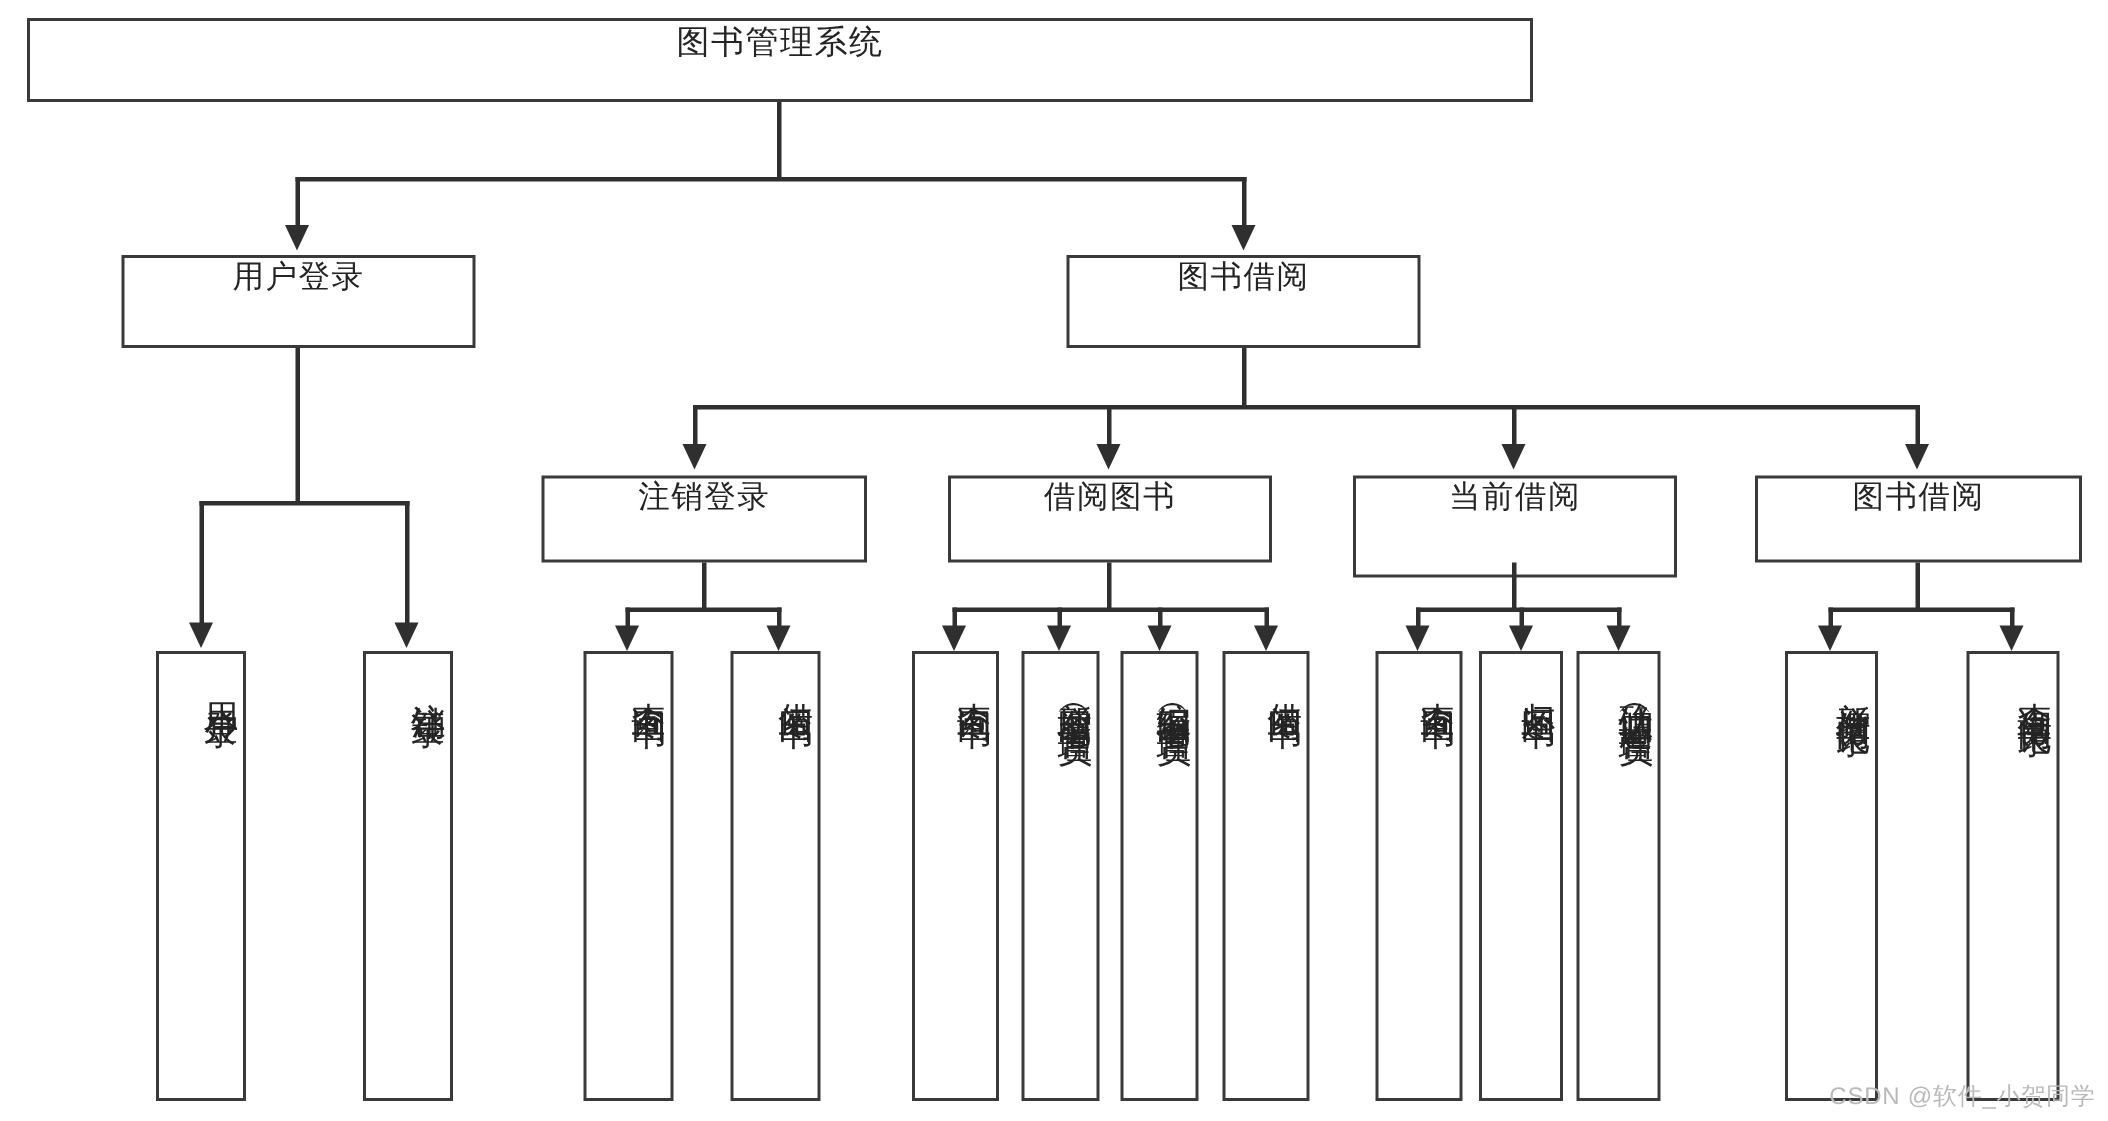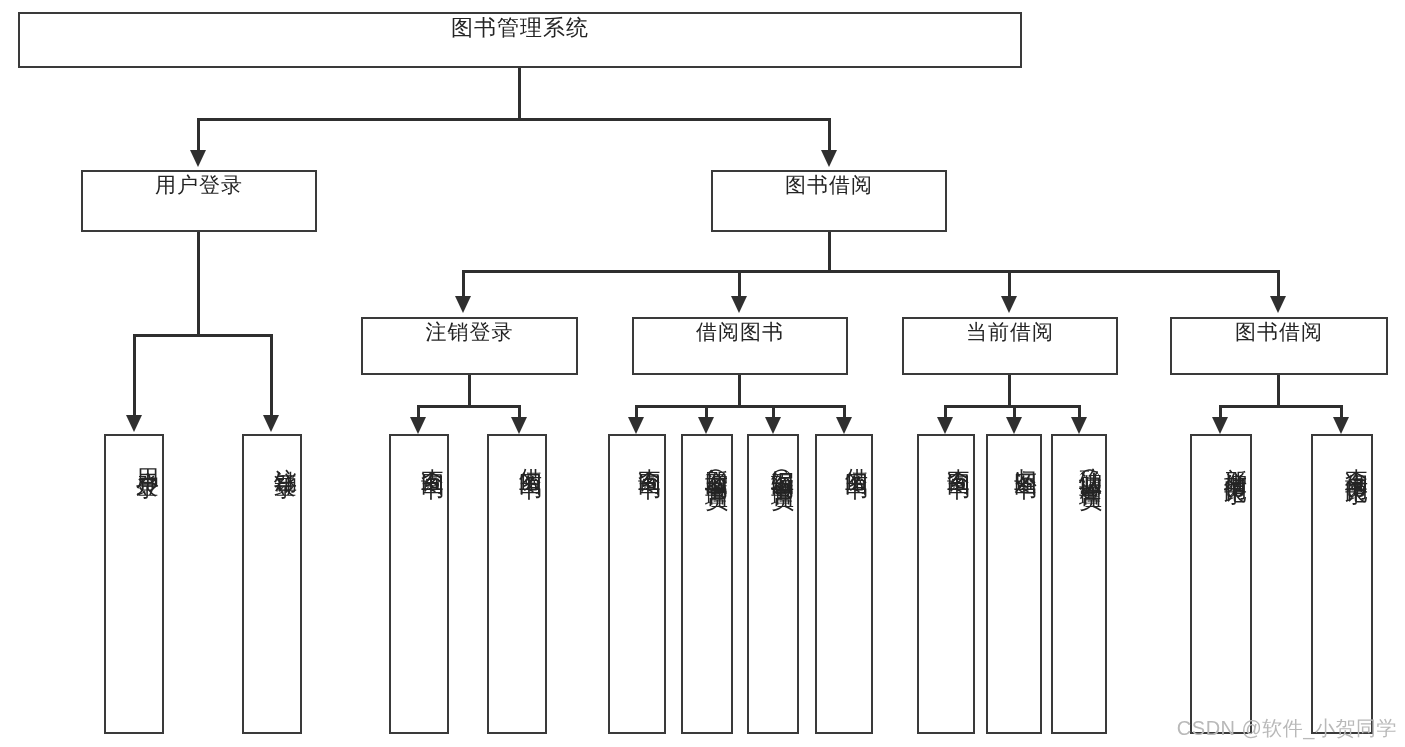--- a/index.html
+++ b/index.html
@@ -64,21 +64,21 @@
     border-left:8px solid transparent;
     border-right:8px solid transparent;
     border-top:17px solid #2f2f2f;
   }
 
   
   #watermark{
     position:absolute;
     right:8px;
     bottom:5px;
-    font-size:20px;
+    font-size:16px;
     color:#b9b9b9;
     letter-spacing:0.5px;
     white-space:nowrap;
     pointer-events:none;
   }
 </style>
 </head>
 <body>
 
 <div id="diagram-root">
@@ -128,21 +128,21 @@
   <div class="arrow" style="left:1270px;top:296px;"></div>
 
   <div class="node h-node" style="left:361px;top:317px;width:217px;height:58px;">
     <span>注销登录</span>
   </div>
 
   <div class="node h-node" style="left:632px;top:317px;width:216px;height:58px;">
     <span>借阅图书</span>
   </div>
 
-  <div class="node h-node" style="left:902px;top:317px;width:216px;height:58px;">
+  <div class="node h-node" style="left:902px;top:317px;width:216px;height:68px;">
     <span>当前借阅</span>
   </div>
 
   <div class="node h-node" style="left:1170px;top:317px;width:218px;height:58px;">
     <span>图书借阅</span>
   </div>
 
   <div class="conn v" style="left:468px;top:375px;width:3px;height:32px;"></div>
   <div class="conn h" style="left:417px;top:405px;width:104px;height:3px;"></div>
   <div class="conn v" style="left:417px;top:405px;width:3px;height:14px;"></div>

